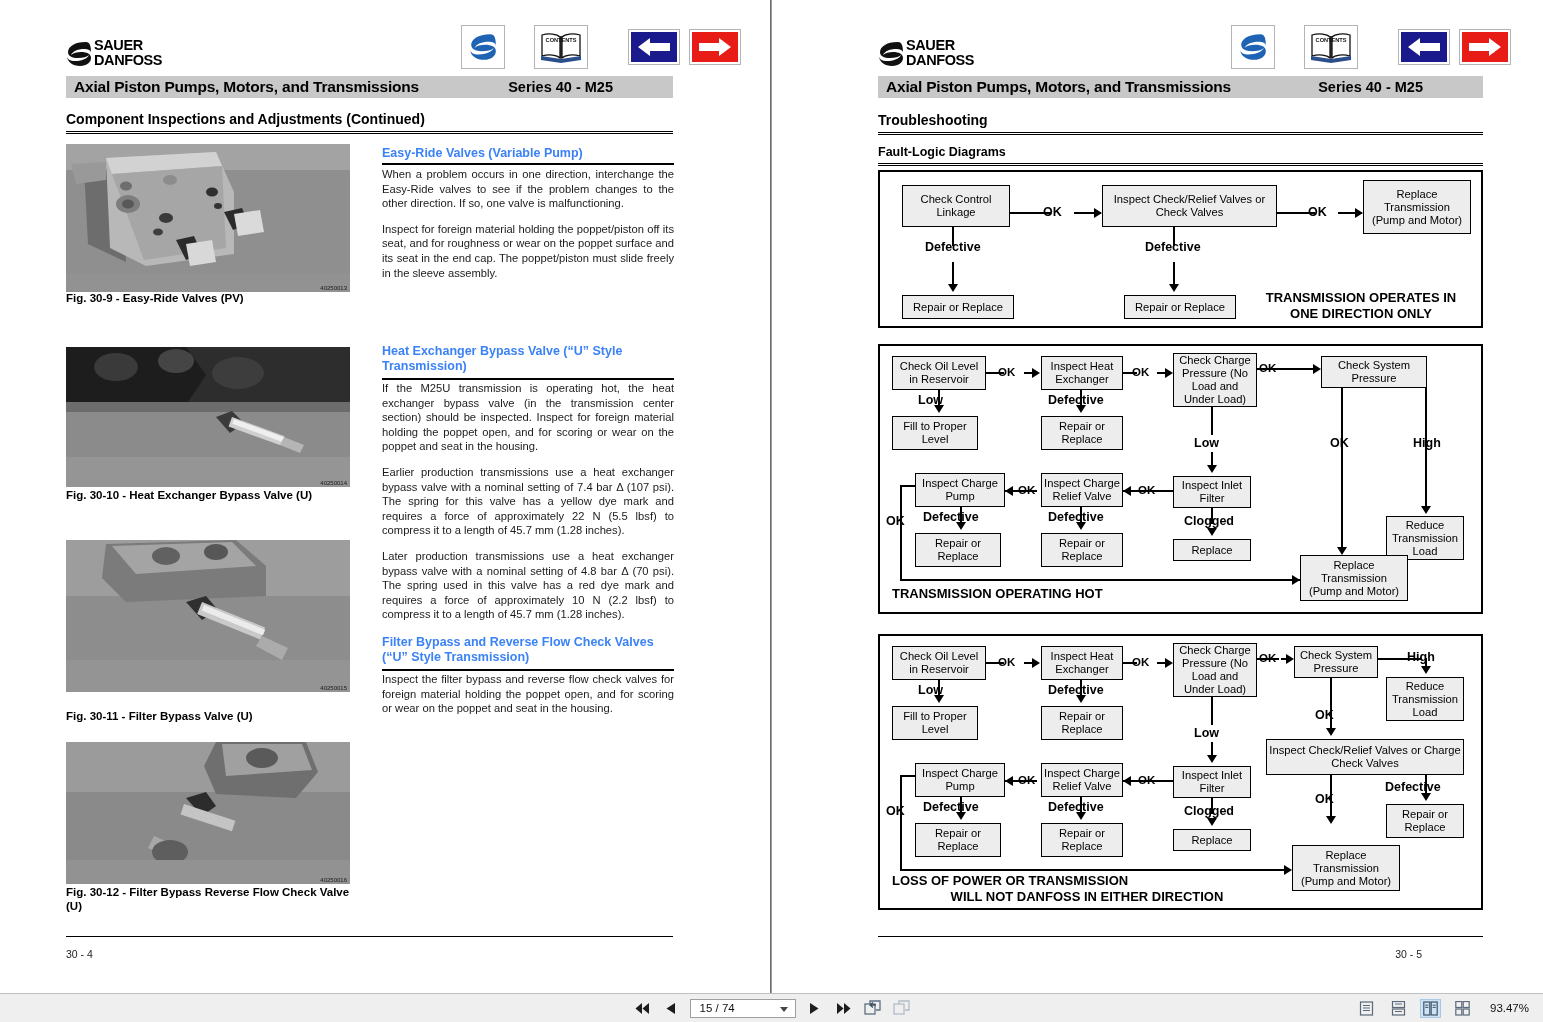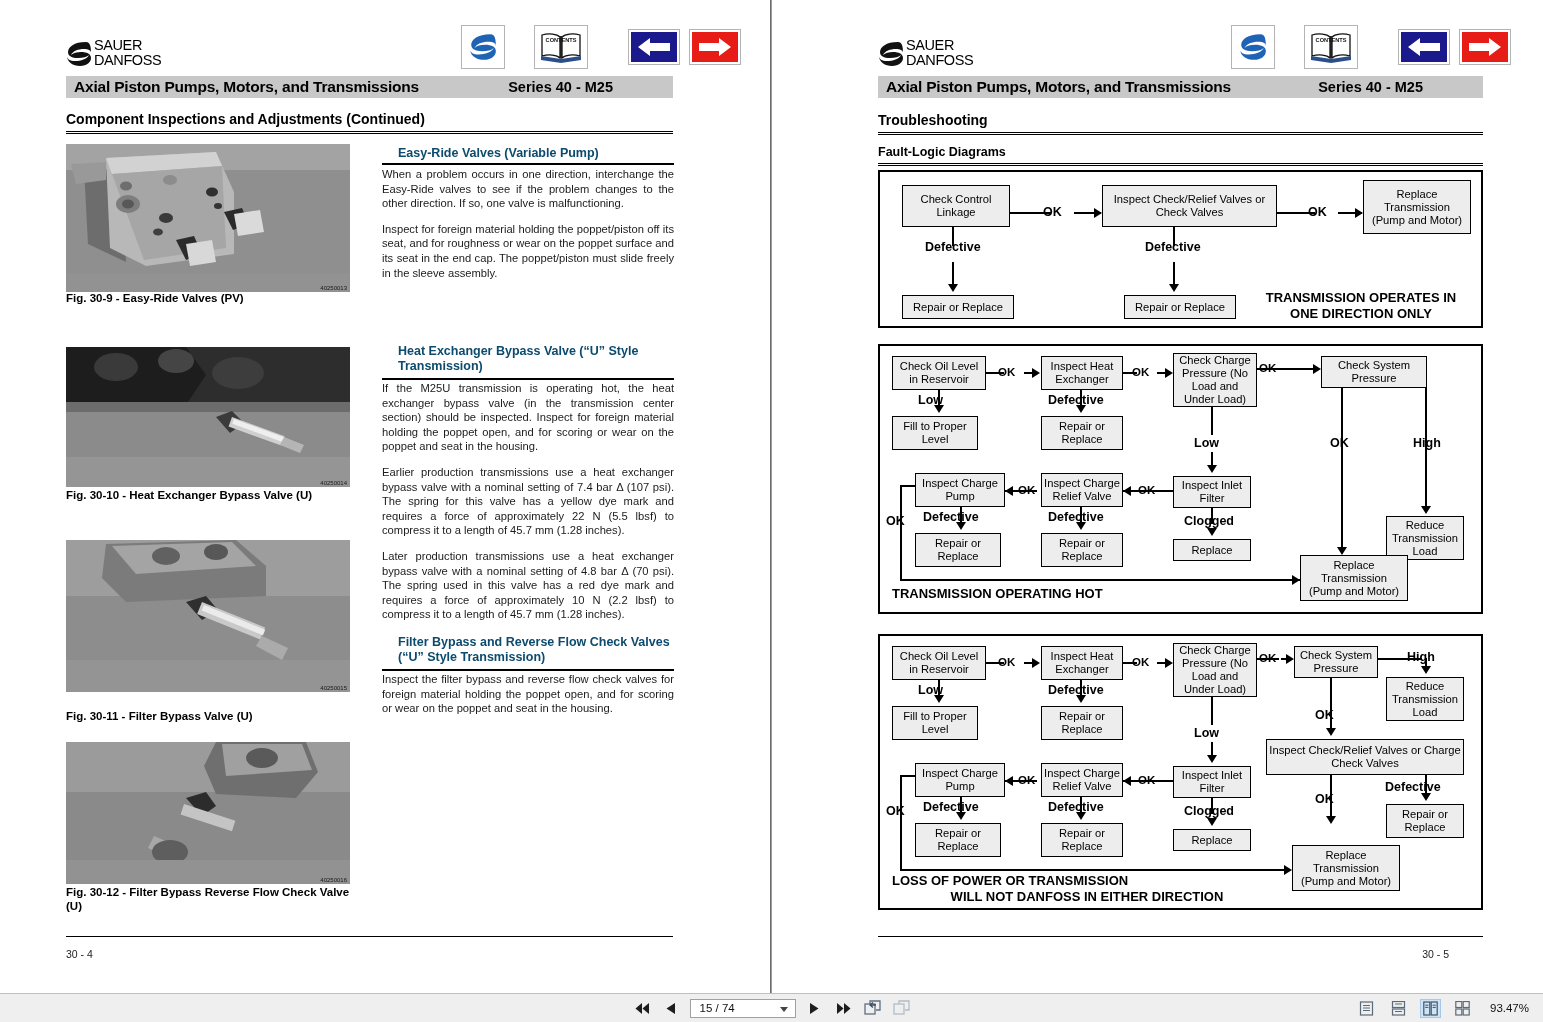--- a/index.html
+++ b/index.html
@@ -28,21 +28,21 @@
   
   .pg-inner { position: absolute; left: 0; top: 0; right: 0; bottom: 0; }
 
   .logo { position: absolute; }
   .logo .mark {
     position: absolute; left: 0; top: 2px;
     width: 26px; height: 28px;
   }
   .logo .words {
     position: absolute; left: 28px; top: 0px;
-    font-weight: normal; font-size: 14.5px; line-height: 14.5px;
+    font-weight: bold; font-size: 14.5px; line-height: 14.5px;
     letter-spacing: -0.4px; color: #000;
   }
   .logo .words div { white-space: nowrap; }
 
   .hbtn {
     position: absolute;
     border: 1px solid #b4b4b4;
     background: #fff;
     display: flex; align-items: center; justify-content: center;
   }
@@ -85,21 +85,21 @@
   .photo .pnum {
     position: absolute; right: 3px; bottom: 1px;
     font-size: 6px; color: #1a1a1a; font-family: "Liberation Sans", sans-serif;
   }
   .fig-cap {
     position: absolute;
     font-weight: bold; font-size: 11.5px; line-height: 14px; color: #000;
   }
   .body-head {
     position: absolute;
-    font-weight: bold; font-size: 12.5px; line-height: 15px; color: #0c4a6e; margin-left: 16px;
+    font-weight: bold; font-size: 12.5px; line-height: 15px; color: #3b82f6;
   }
   .body-rule { position: absolute; height: 2px; background:#000; }
   .body-txt {
     position: absolute;
     font-size: 11.2px; line-height: 14.6px; color: #1b1b1b;
     text-align: justify;
   }
   .body-txt p { margin: 0 0 11px 0; }
 
   .footer-rule { position: absolute; height: 1px; background: #000; }
@@ -607,21 +607,21 @@
         <div class="hline" style="left:20px; top:233px; width:390px;"></div>
         <div class="arr-r" style="left:404px; top:228.5px;"></div>
 
         <div class="node thick" style="left:412px; top:209px; width:108px; height:46px;">Replace Transmission (Pump and Motor)</div>
 
         <div class="cap-bold" style="left:12px; top:237px; width:390px; text-align:left;">LOSS OF POWER OR TRANSMISSION</div>
         <div class="cap-bold" style="left:12px; top:253px; width:390px; text-align:center;">WILL NOT DANFOSS IN EITHER DIRECTION</div>
       </div>
 
       <div class="footer-rule" style="left:106px; top:936px; width:605px;"></div>
-      <div class="footer-num" style="right:94px; top:948px;">30 - 5</div>
+      <div class="footer-num" style="right:121px; top:948px;">30 - 5</div>
     </div>
   </div>
 </div>
 
 <div id="toolbar">
   <div class="tb-center">
     <div class="tb-ico">
       <svg width="16" height="13" viewBox="0 0 16 13">
         <path d="M8 1 L8 12 L1.5 6.5 Z" fill="#1d1d1d"></path>
         <path d="M15 1 L15 12 L8.5 6.5 Z" fill="#1d1d1d"></path>

